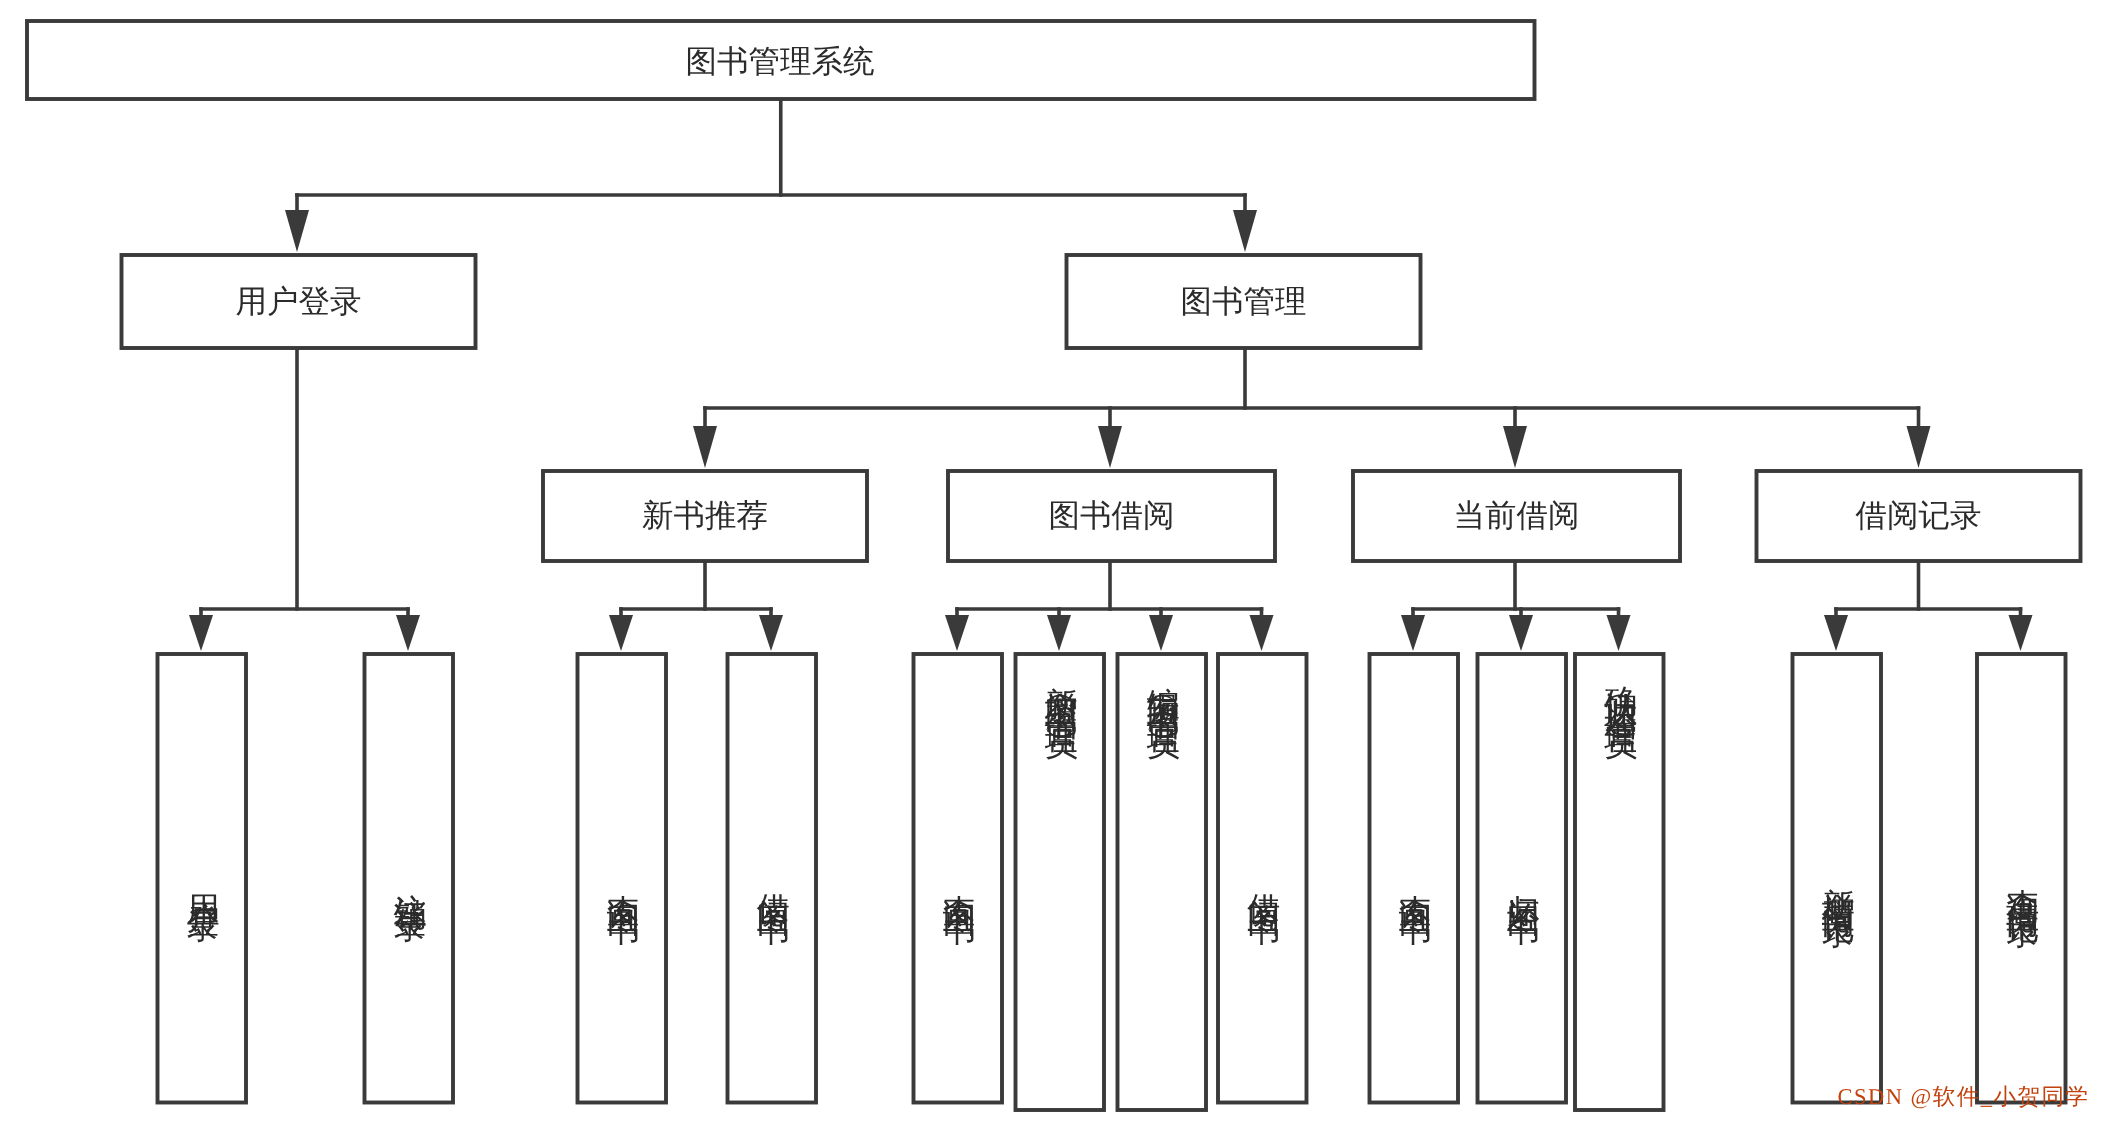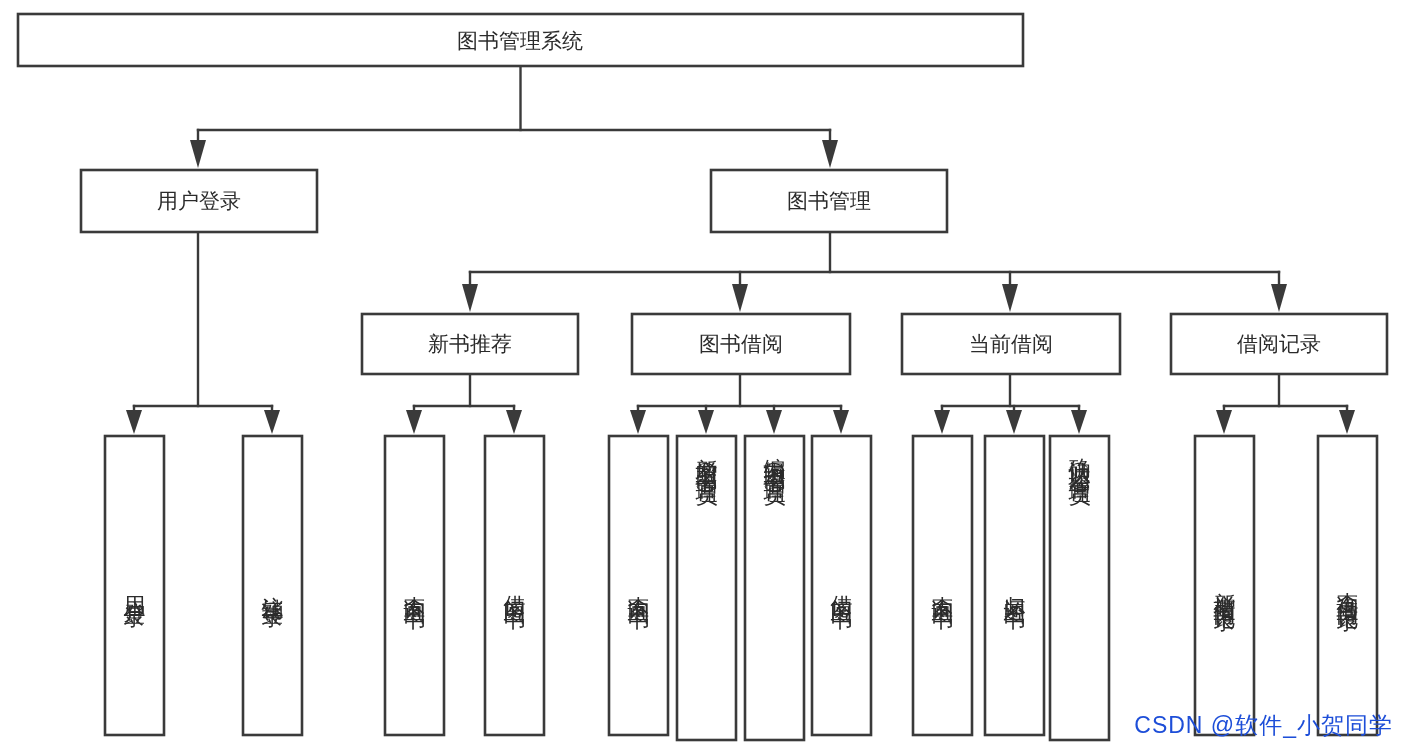--- a/index.html
+++ b/index.html
@@ -57,23 +57,23 @@
     font-size: 22px;
     line-height: 1;
     letter-spacing: 4px;
     color: #2b2b2b;
     white-space: nowrap;
   }
   .watermark {
     position: absolute;
     right: 12px;
     bottom: 6px;
-    font-family: Liberation Sans, sans-serif;
-    font-size: 23px;
-    color: #1d4ed8;
+    font-family: Liberation Serif, serif;
+    font-size: 15px;
+    color: #c2410c;
     letter-spacing: 1px;
     white-space: nowrap;
   }
 </style>
 </head>
 <body>
 
 <svg id="diagram" viewBox="0 0 1405 747">
 
   <g>

